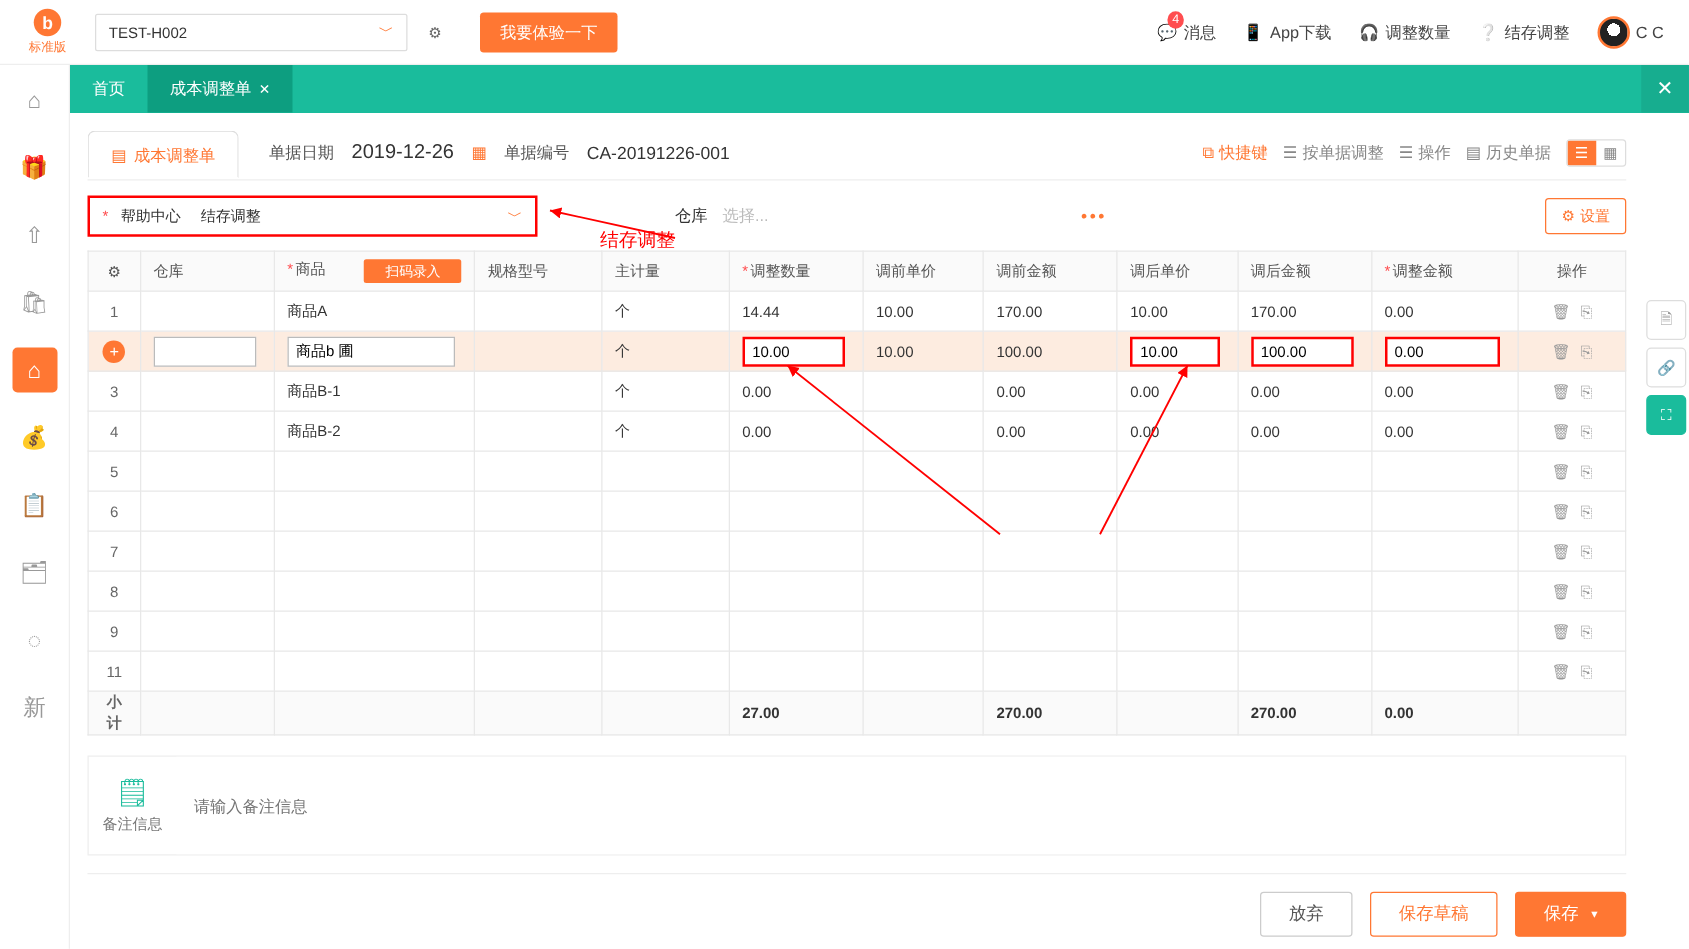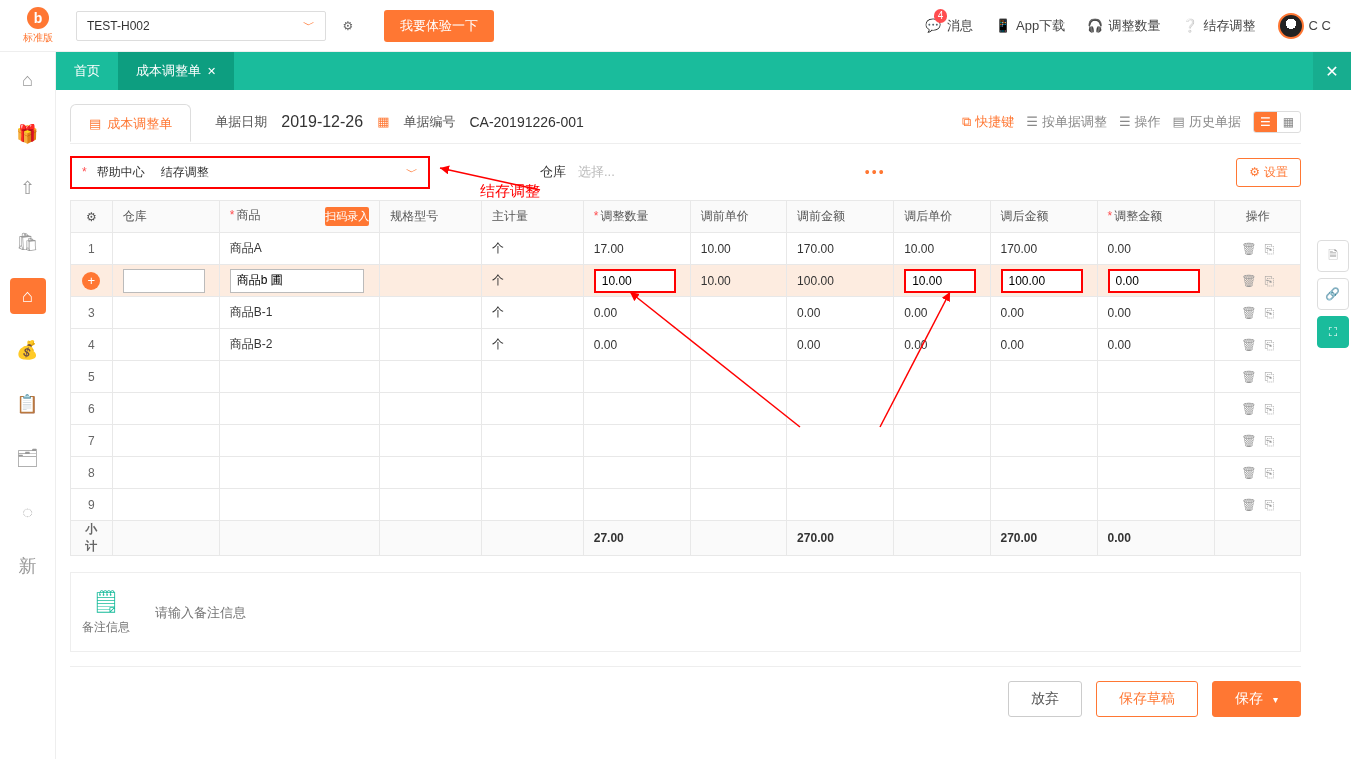--- a/index.html
+++ b/index.html
@@ -54,21 +54,21 @@
 .warehouse-sel .ph { color: #bbb; }
 .dots { color: #ff7733; font-size: 14px; letter-spacing: 2px; margin-left: 210px; }
 .set-btn { margin-left: auto; border: 1px solid #ff7733; color: #ff7733; background: #fff; padding: 5px 12px; border-radius: 3px; display: flex; align-items: center; gap: 4px; font-size: 12px; }
 .annot-red { position: absolute; color: #ff0000; font-size: 15px; font-family: SimSun, serif; }
 
 .data-table { width: 100%; border-collapse: collapse; margin-top: 4px; }
 .data-table th, .data-table td { border: 1px solid #e8e8e8; padding: 0 10px; height: 32px; text-align: left; font-size: 12px; font-weight: normal; }
 .data-table th { background: #fafafa; color: #555; }
 .data-table td.num-col { text-align: center; color: #666; }
 .data-table th .req { color: #ff4d4f; margin-right: 2px; }
-.scan-btn { background: #ff7733; color: #fff; padding: 2px 0; border-radius: 2px; font-size: 11px; float: right; }
+.scan-btn { background: #ff7733; color: #fff; padding: 2px 17px; border-radius: 2px; font-size: 11px; float: right; }
 tr.highlight td { background: #fdece0; }
 .plus-circle { display: inline-flex; width: 18px; height: 18px; border-radius: 50%; background: #ff7733; color: #fff; align-items: center; justify-content: center; font-size: 13px; }
 .cell-input { border: 1px solid #bbb; height: 24px; padding: 0 6px; width: 96%; font-size: 12px; background: #fff; }
 .red-box { border: 2px solid #ff0000; }
 .op-cell { text-align: center !important; }
 .op-icon { color: #999; margin: 0 4px; }
 .gear-col { width: 36px; text-align: center !important; }
 
 tr.subtotal td { background: #fafafa; font-weight: bold; }
 
@@ -225,21 +225,21 @@
         <th style="width:80px; text-align:center">操作</th>
       </tr>
     </thead>
     <tbody id="tbody">
           <tr>
             <td class="num-col">1</td>
             <td></td>
             <td>商品A</td>
             <td></td>
             <td>个</td>
-            <td>17.00</td>
+            <td>14.44</td>
             <td>10.00</td>
             <td>170.00</td>
             <td>10.00</td>
             <td>170.00</td>
             <td>0.00</td>
             <td class="op-cell"><span class="op-icon">🗑</span><span class="op-icon">⎘</span></td>
           </tr>
           <tr class="highlight">
             <td class="num-col"><span class="plus-circle">+</span></td>
             <td><input class="cell-input" style=""></td>
@@ -333,20 +333,34 @@
             <td></td>
             <td></td>
             <td></td>
             <td></td>
             <td></td>
             <td></td>
             <td class="op-cell"><span class="op-icon">🗑</span><span class="op-icon">⎘</span></td>
           </tr>
           <tr>
             <td class="num-col">9</td>
+            <td></td>
+            <td></td>
+            <td></td>
+            <td></td>
+            <td></td>
+            <td></td>
+            <td></td>
+            <td></td>
+            <td></td>
+            <td></td>
+            <td class="op-cell"><span class="op-icon">🗑</span><span class="op-icon">⎘</span></td>
+          </tr>
+          <tr>
+            <td class="num-col">11</td>
             <td></td>
             <td></td>
             <td></td>
             <td></td>
             <td></td>
             <td></td>
             <td></td>
             <td></td>
             <td></td>
             <td></td>

